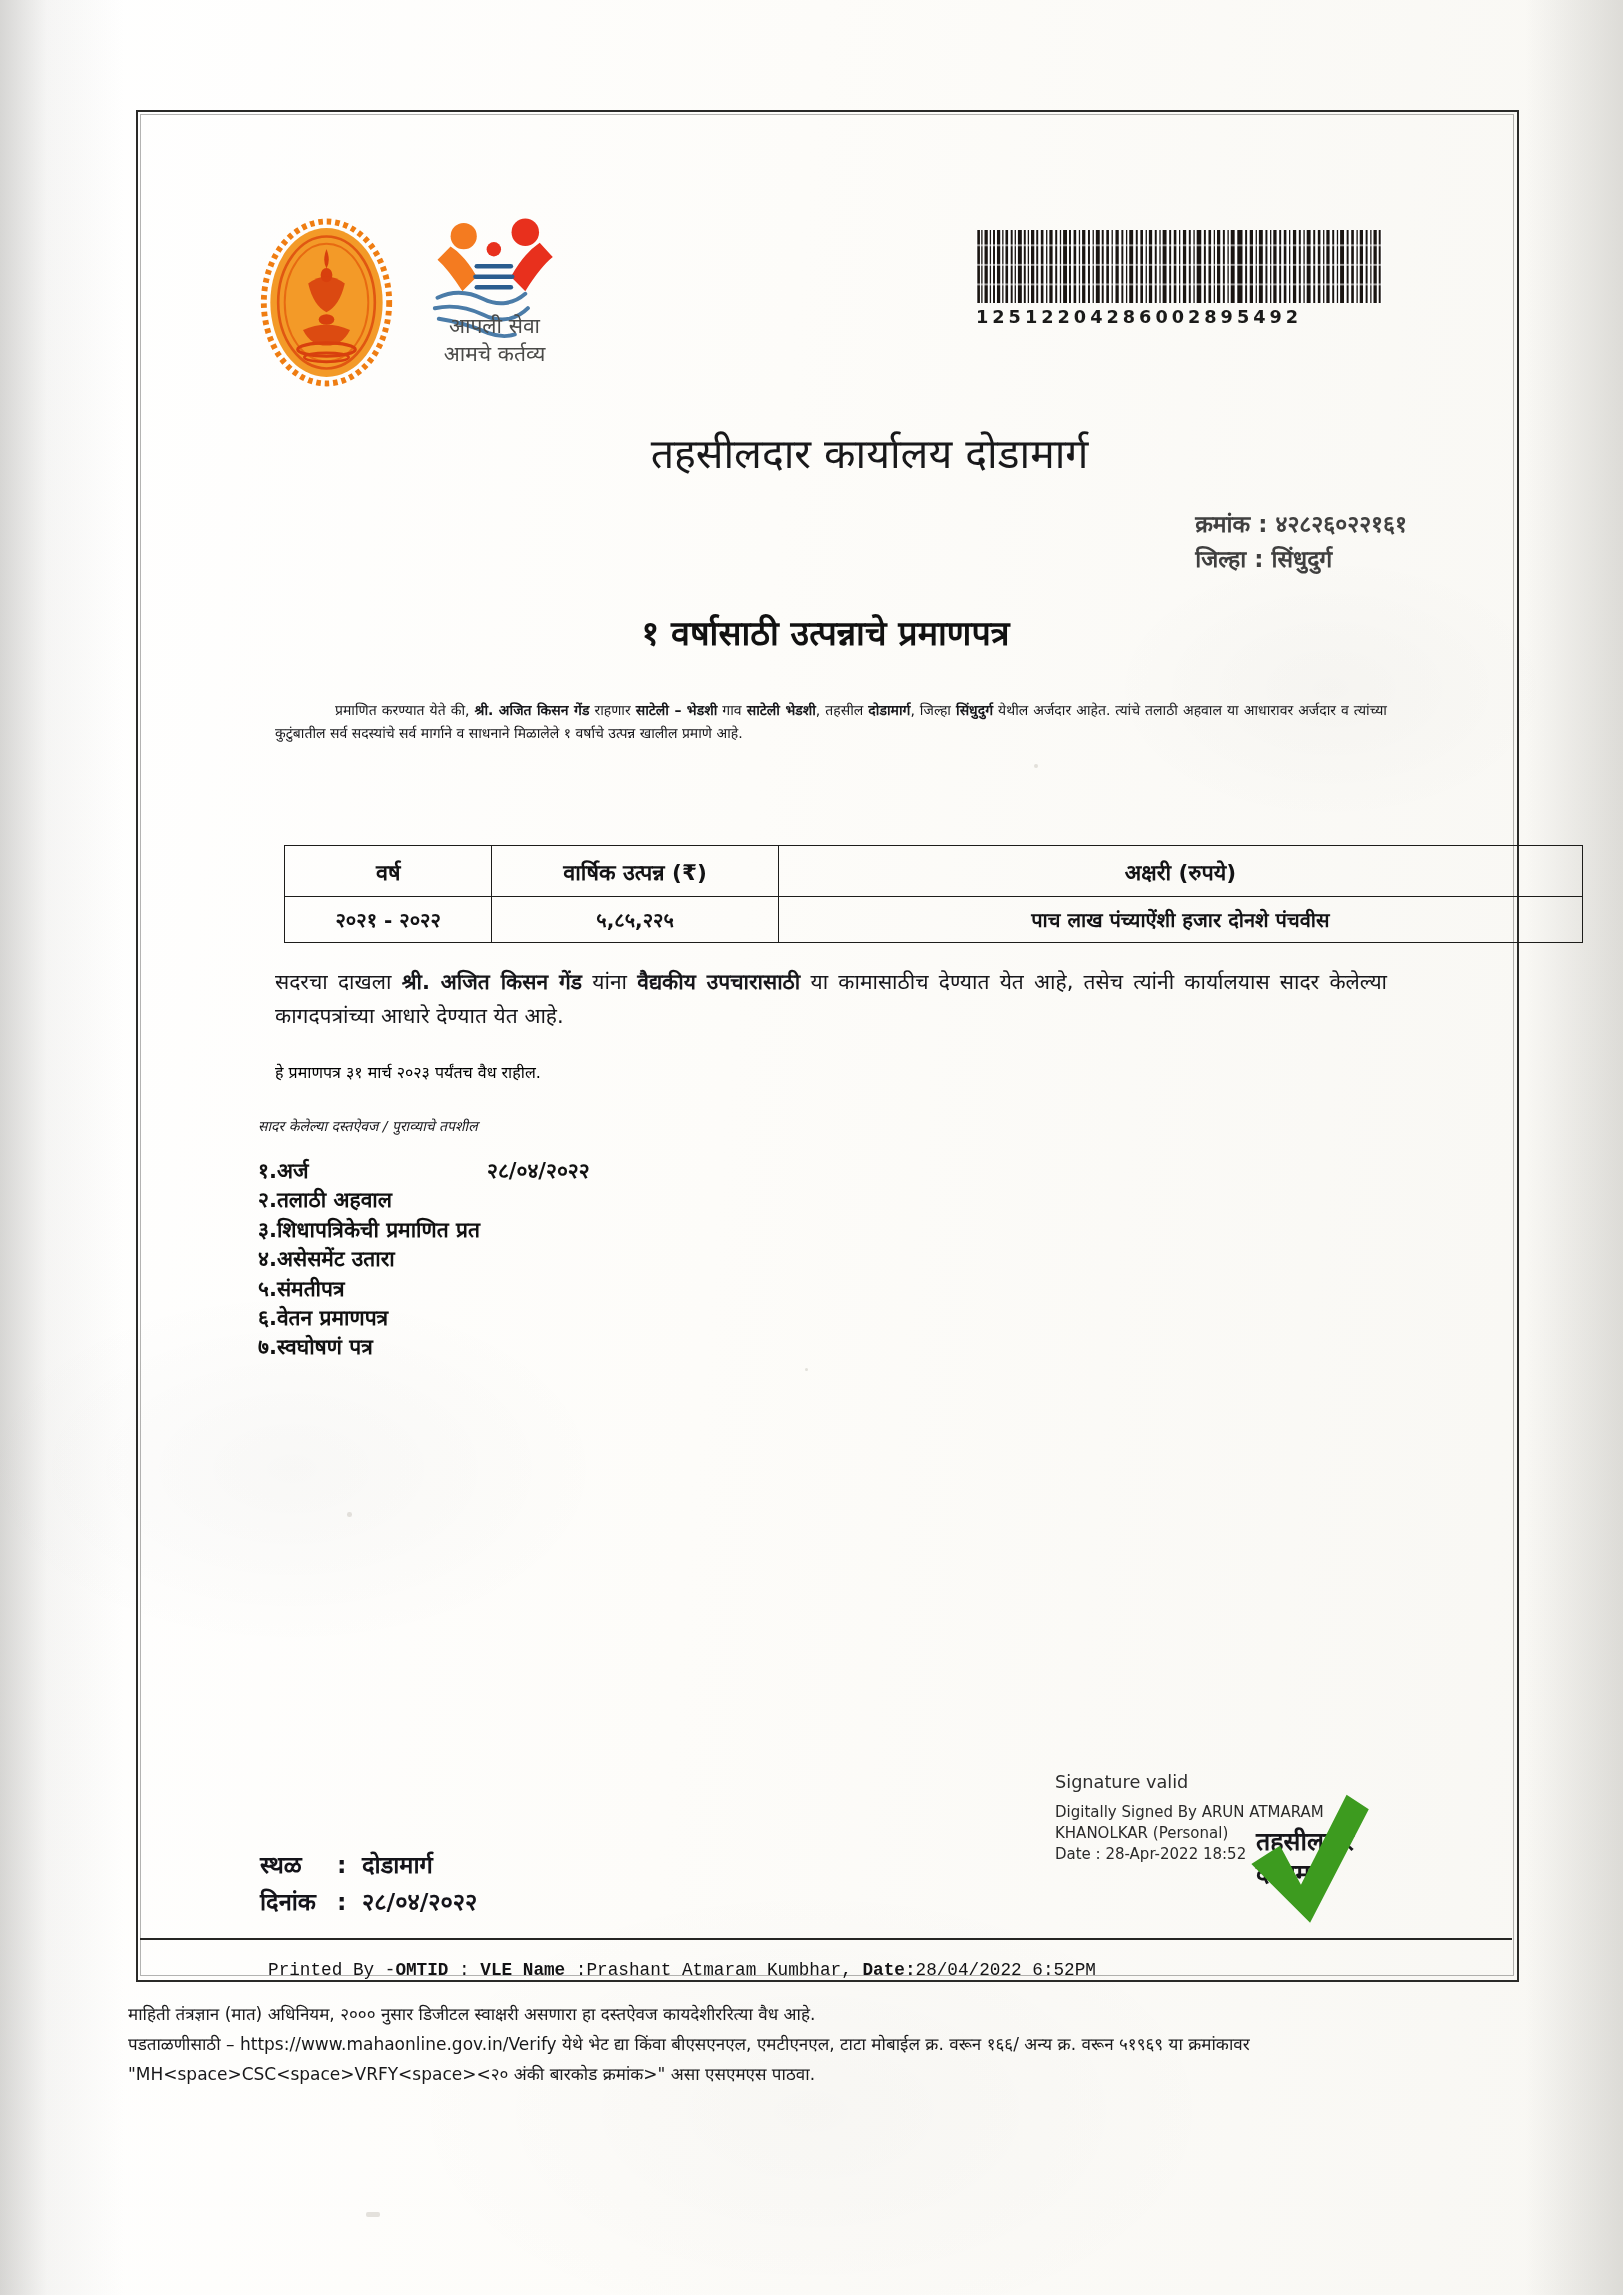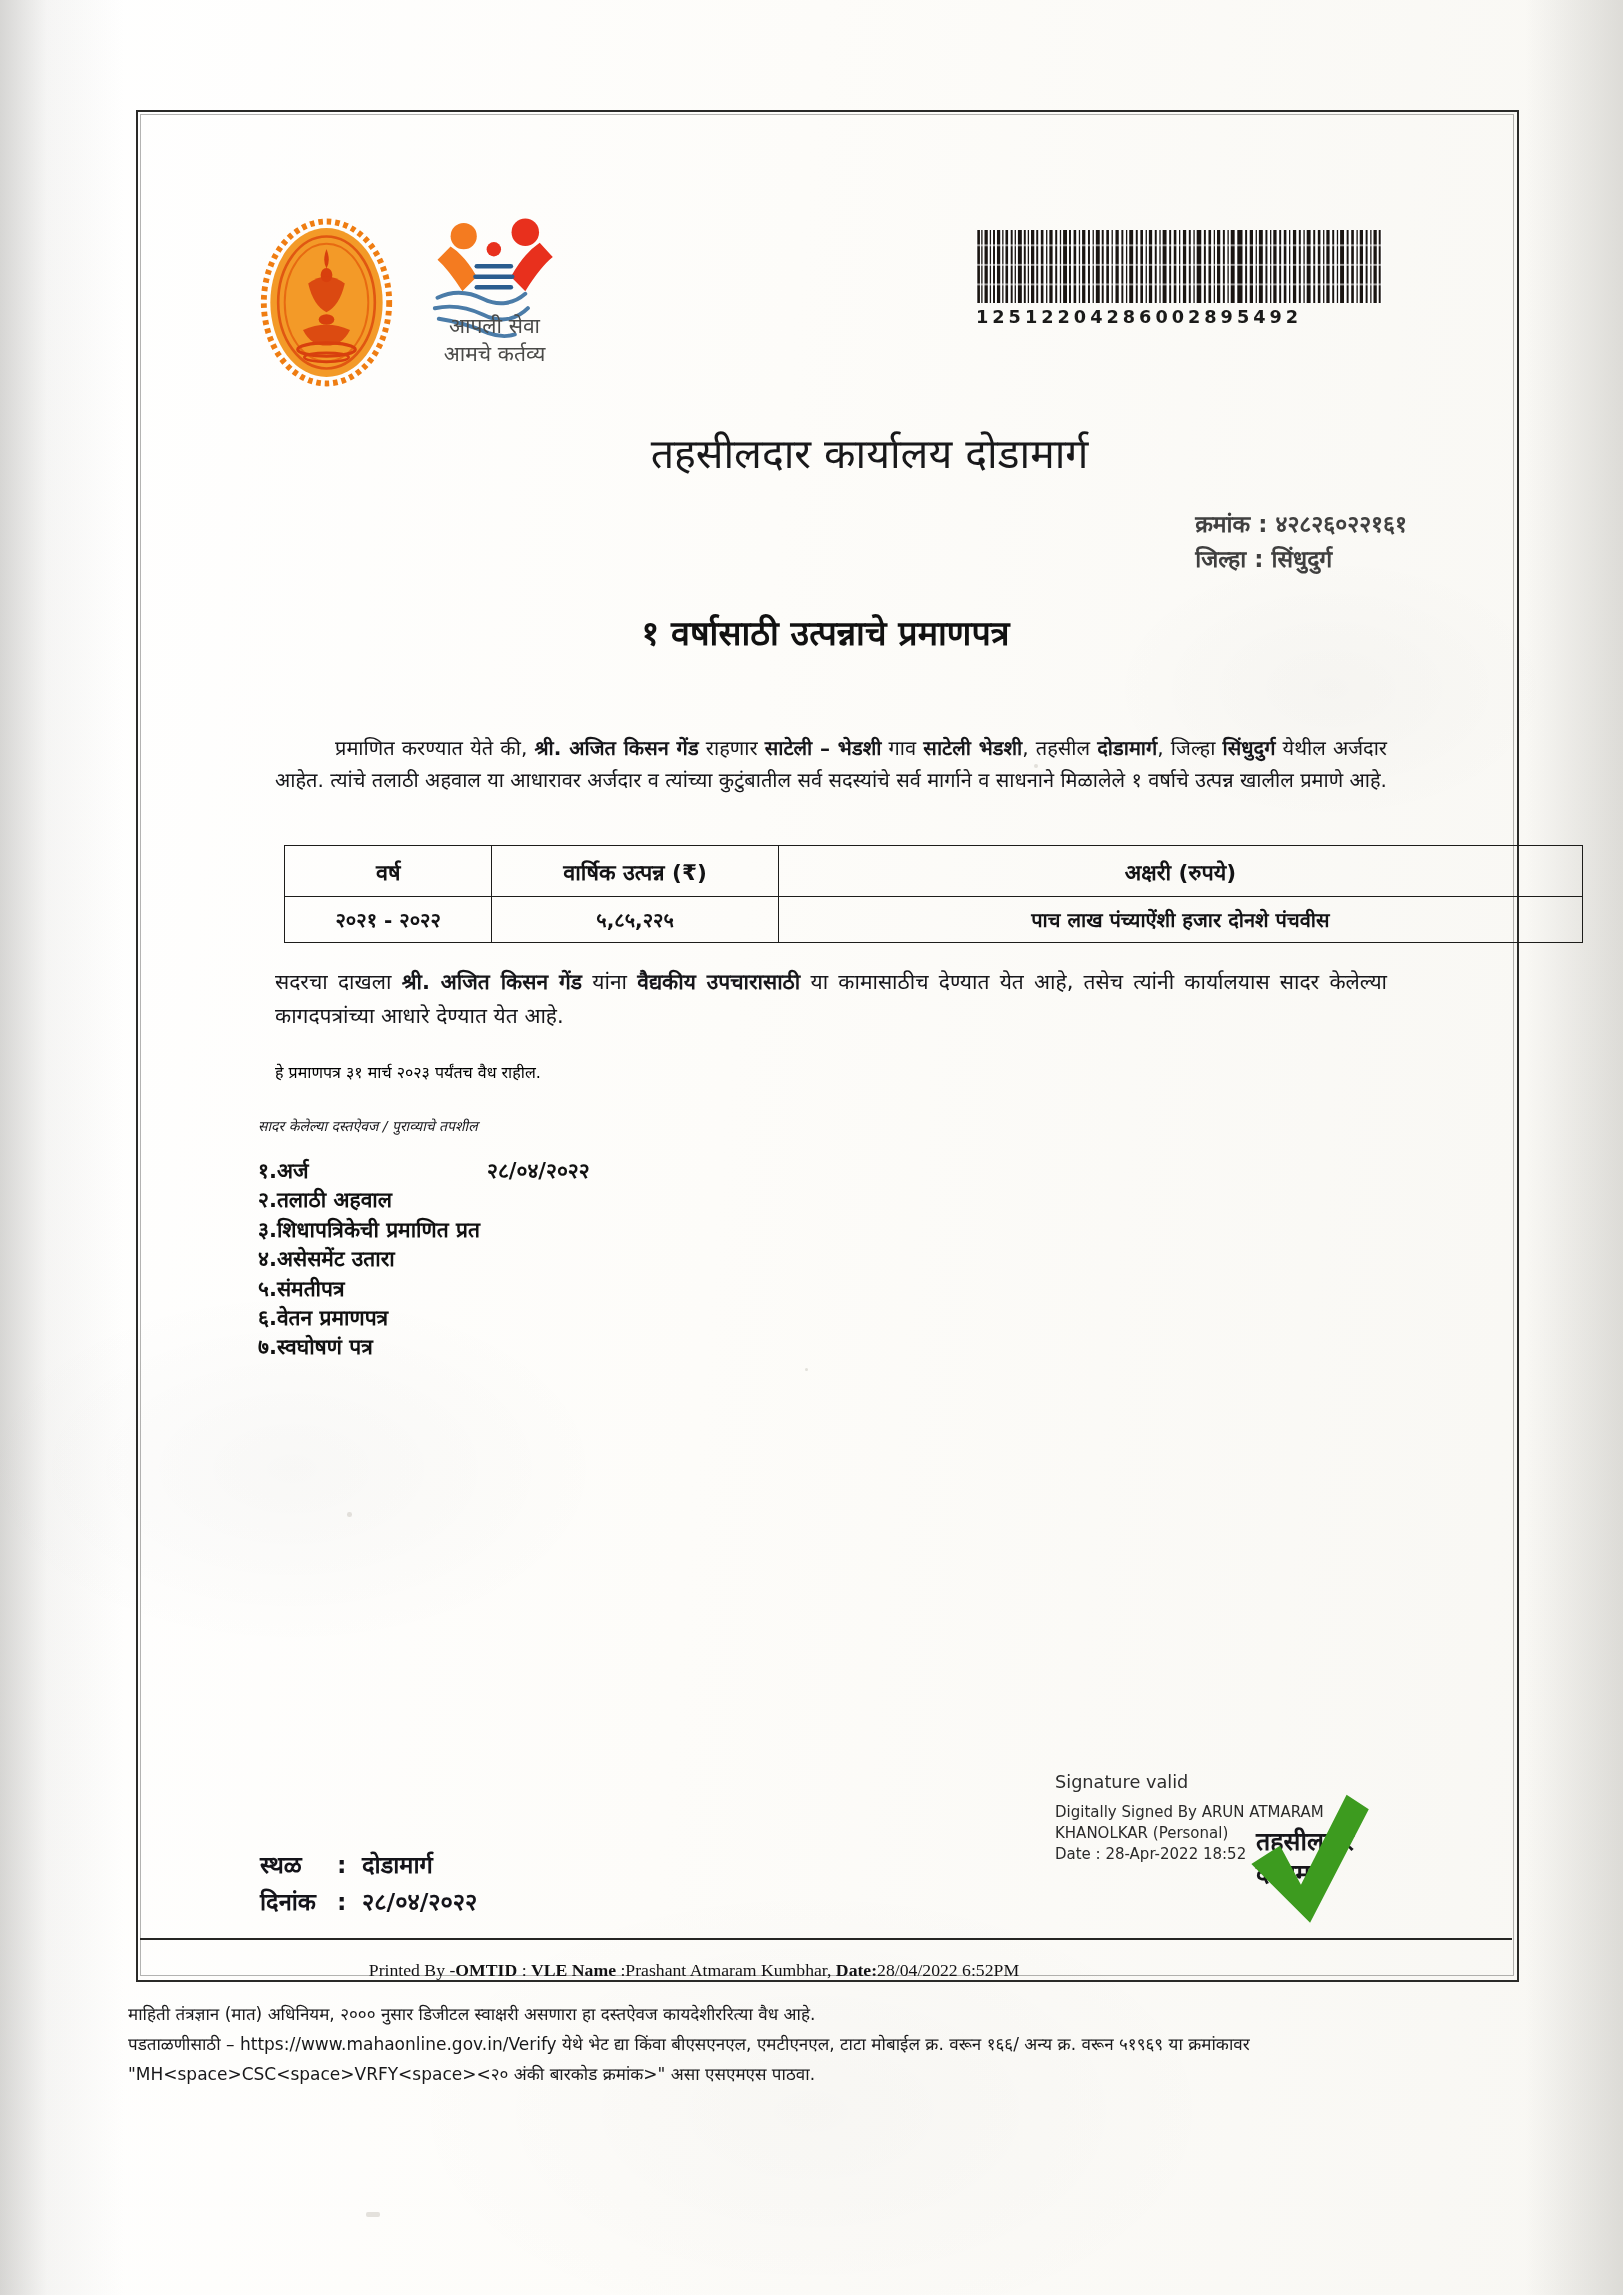--- a/index.html
+++ b/index.html
@@ -75,23 +75,22 @@
   }
   .cert-title{
     position:absolute;left:136px;top:609px;width:1379px;
     text-align:center;font-size:34px;font-weight:700;color:#111;
     font-family:"DejaVu Sans",sans-serif;
   }
 
   
   .body-text{
     position:absolute;left:275px;top:699px;width:1112px;
-    font-size:20px;line-height:1.62;color:#16161a;text-align:justify;
-    font-family:"DejaVu Sans",sans-serif;
-    margin-top:33px;
+    font-size:14px;line-height:1.62;color:#16161a;text-align:justify;
+    font-family:"DejaVu Sans",sans-serif;
   }
   .body-text .ind{display:inline-block;width:60px;}
   .b{font-weight:700;}
 
   
   .tbl{
     position:absolute;left:268px;top:845px;width:1299px;
     border-collapse:collapse;
     font-family:"DejaVu Sans",sans-serif;
     margin-left:16px;
@@ -157,22 +156,21 @@
   .place-block .lbl{display:inline-block;width:77px;}
   .place-block .cl{display:inline-block;width:25px;}
 
   
   .printbar-line{
     position:absolute;left:140px;top:1938px;width:1372px;height:2px;background:#262624;
   }
   .printbar{
     position:absolute;left:140px;top:1960px;width:1084px;
     text-align:center;font-size:17.7px;color:#131315;
-    font-family:Liberation Serif, serif;
-    padding-left:12px;
+    font-family:Liberation Mono, monospace;
   }
   .printbar .bb{font-weight:700;}
 
   
   .disclaimer{
     position:absolute;left:128px;top:2001px;width:1413px;
     font-size:17px;line-height:1.62;color:#18181a;
     font-family:"DejaVu Sans",sans-serif;
   }
   .disclaimer div{margin-bottom:2.6px;}

